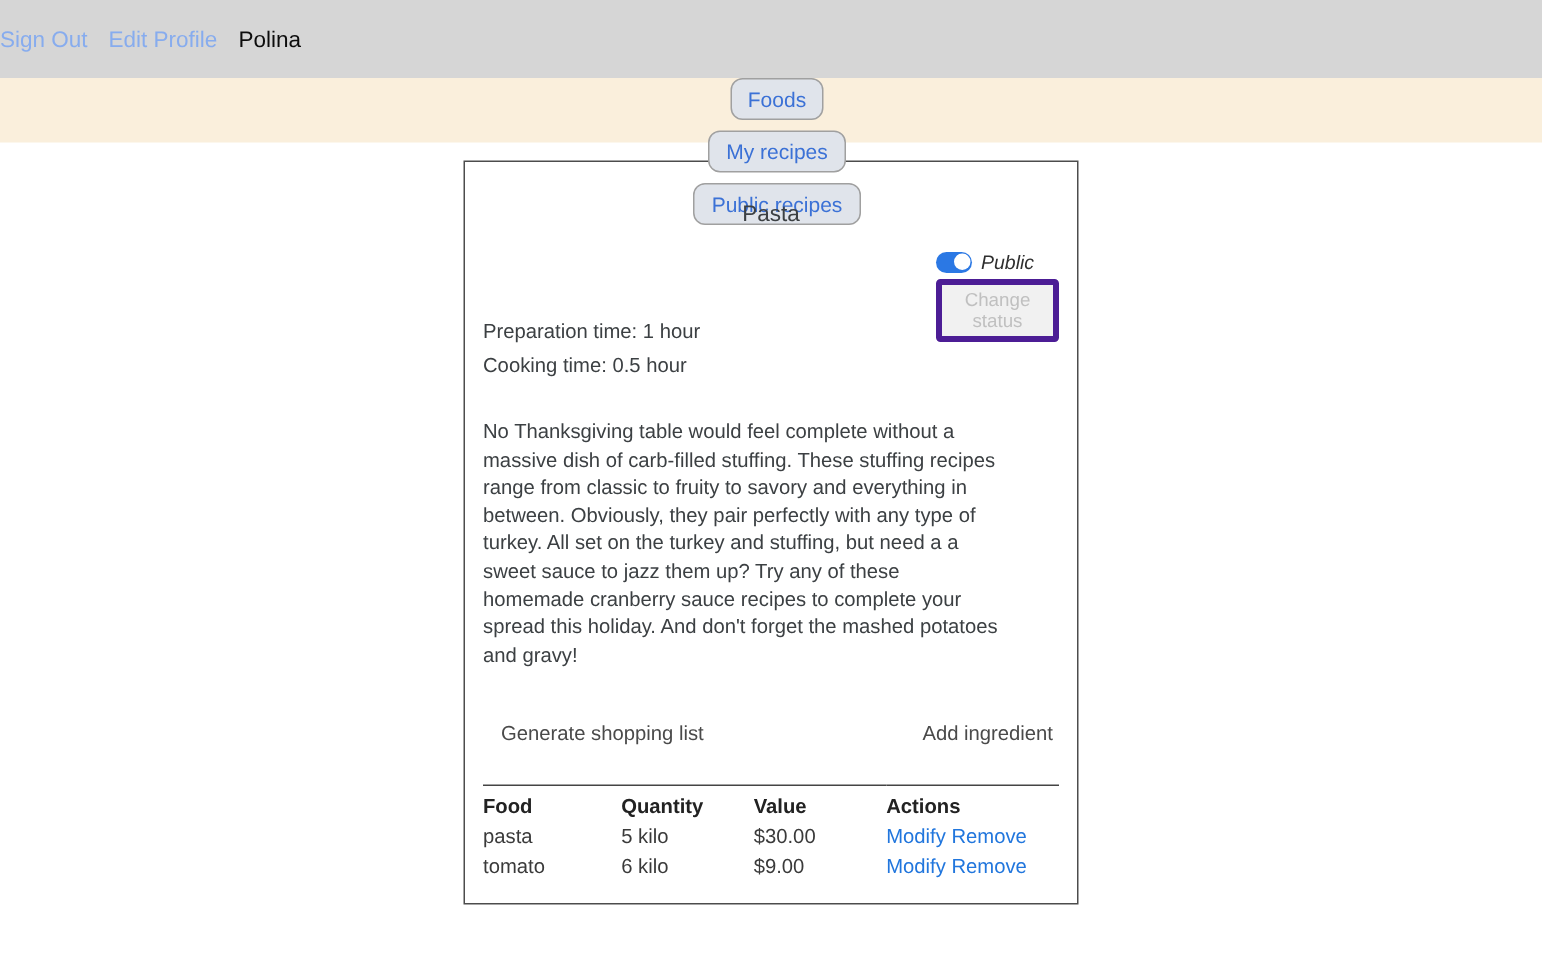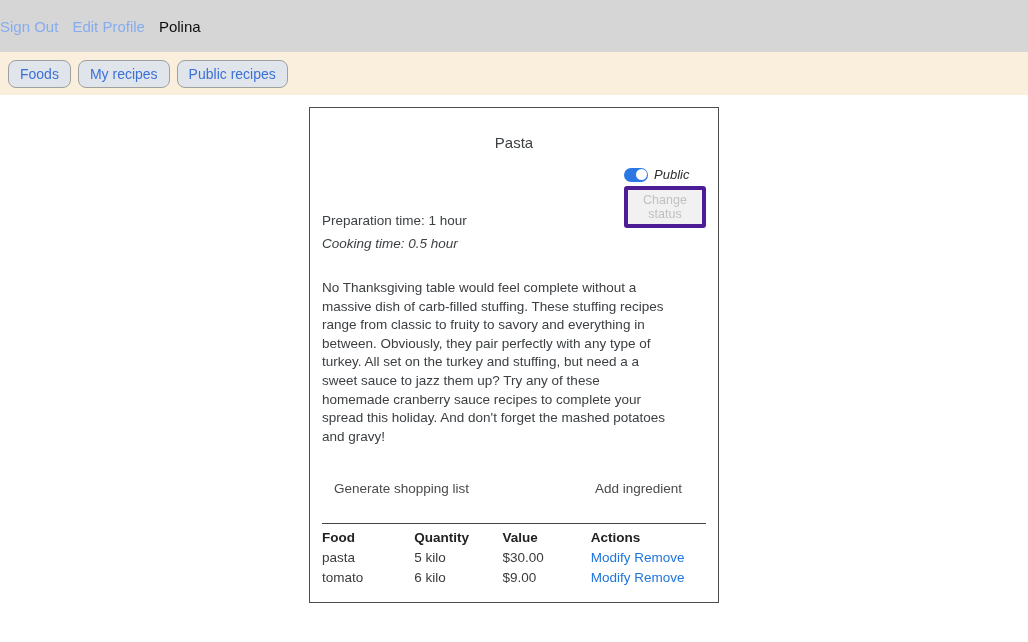--- a/index.html
+++ b/index.html
@@ -32,20 +32,21 @@
     font-weight: 500;
   }
   
   .navbar {
     height: 43px;
     background: #faefdc;
     display: flex;
     align-items: center;
     gap: 7px;
     padding-left: 8px;
+    flex-direction: column;
   }
   .navbar button {
     font-family: "Liberation Sans", sans-serif;
     font-size: 14px;
     color: #3b71d6;
     background: #e0e4eb;
     border: 1px solid #a0a0a0;
     border-radius: 8px;
     padding: 5px 11px;
     cursor: pointer;
@@ -95,21 +96,21 @@
     font-family: "Liberation Sans", sans-serif;
     font-size: 12.5px;
     color: #c0c0c0;
     background: #f1f1f1;
     border: 4px solid #4c1d95;
     border-radius: 3px;
     padding: 3px 4px;
     width: 82px;
     text-align: center;
   }
-  .cooking { margin-top: 6px; font-style: italic; }
+  .cooking { margin-top: 6px; }
   .desc {
     margin-top: 28px;
     width: 344px;
     font-size: 13.5px;
     line-height: 18.6px;
     color: #3c4043;
   }
   .actions-row {
     margin-top: 30px;
     display: flex;
@@ -119,21 +120,21 @@
   .plain-btn {
     font-family: "Liberation Sans", sans-serif;
     font-size: 13.5px;
     color: #4a4a4a;
     background: none;
     border: none;
     cursor: pointer;
     padding: 0;
   }
   .plain-btn.generate { margin-left: 12px; }
-  .plain-btn.add { margin-right: 24px; margin-top: 5px; }
+  .plain-btn.add { margin-right: 4px; margin-top: 5px; }
   
   .ing-table {
     margin-top: 27px;
     width: 100%;
     border-collapse: collapse;
     border-top: 1px solid #444444;
     font-size: 13.5px;
   }
   .ing-table th {
     text-align: left;

